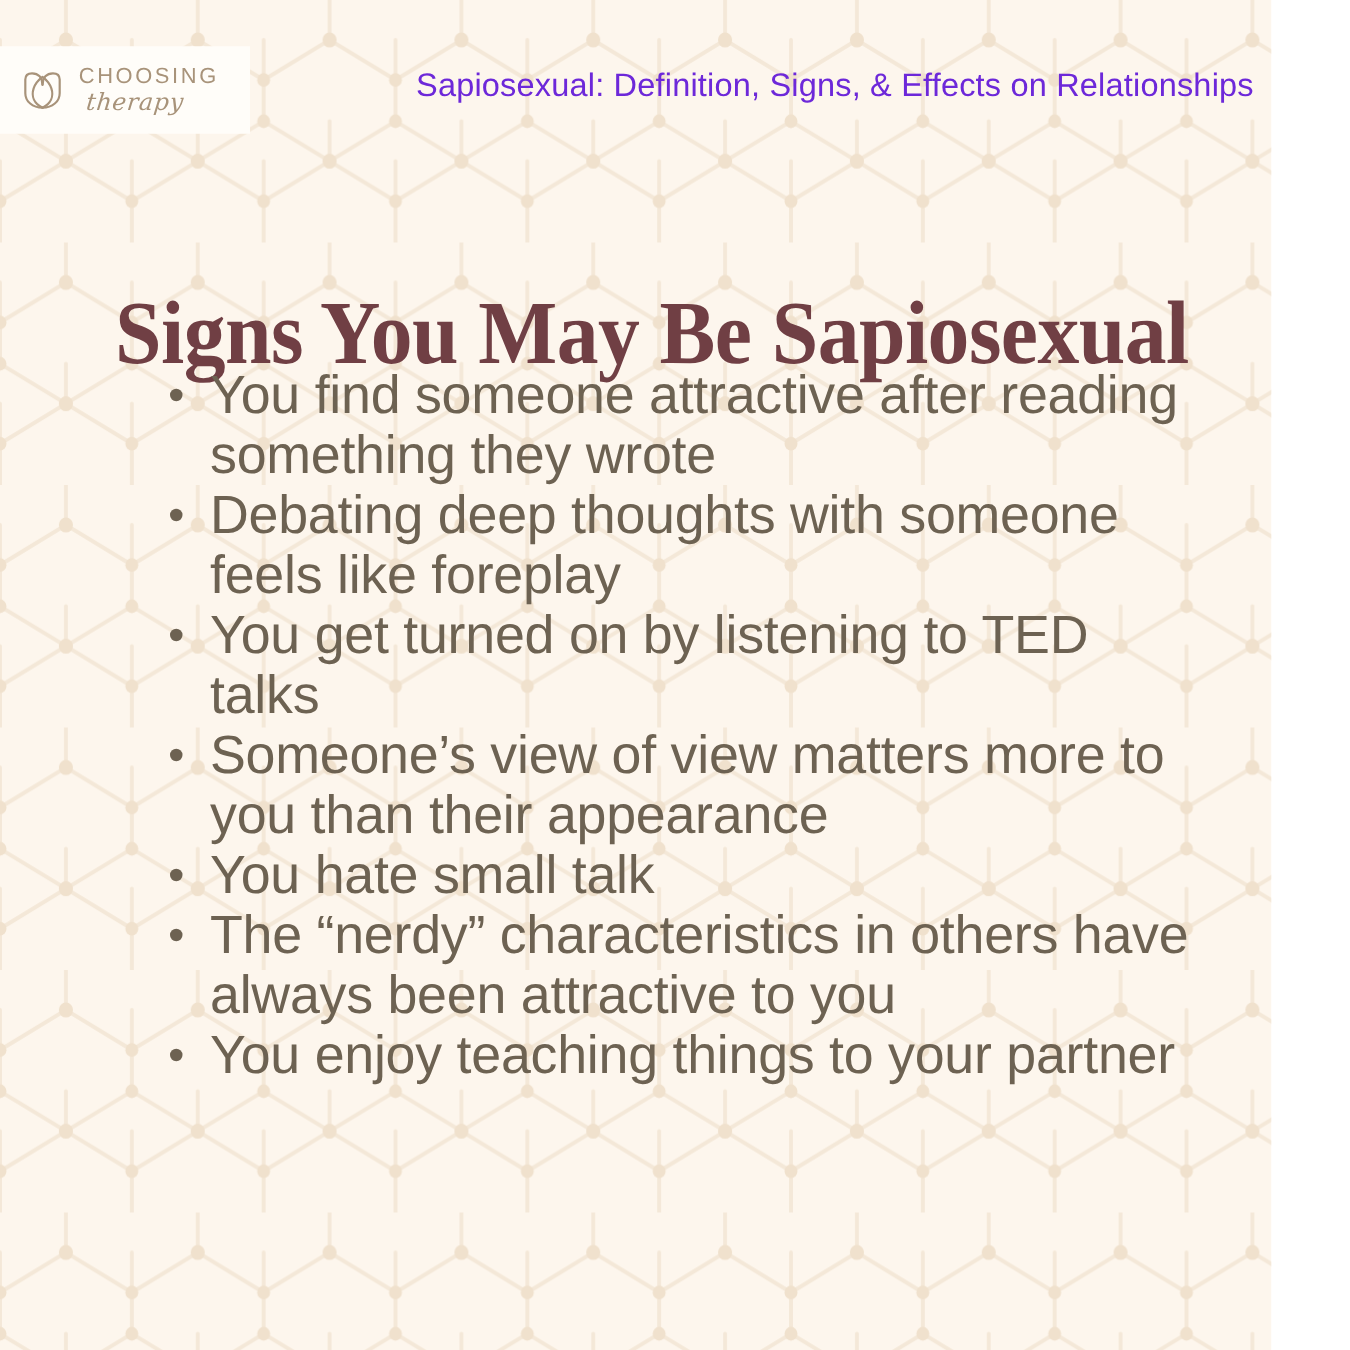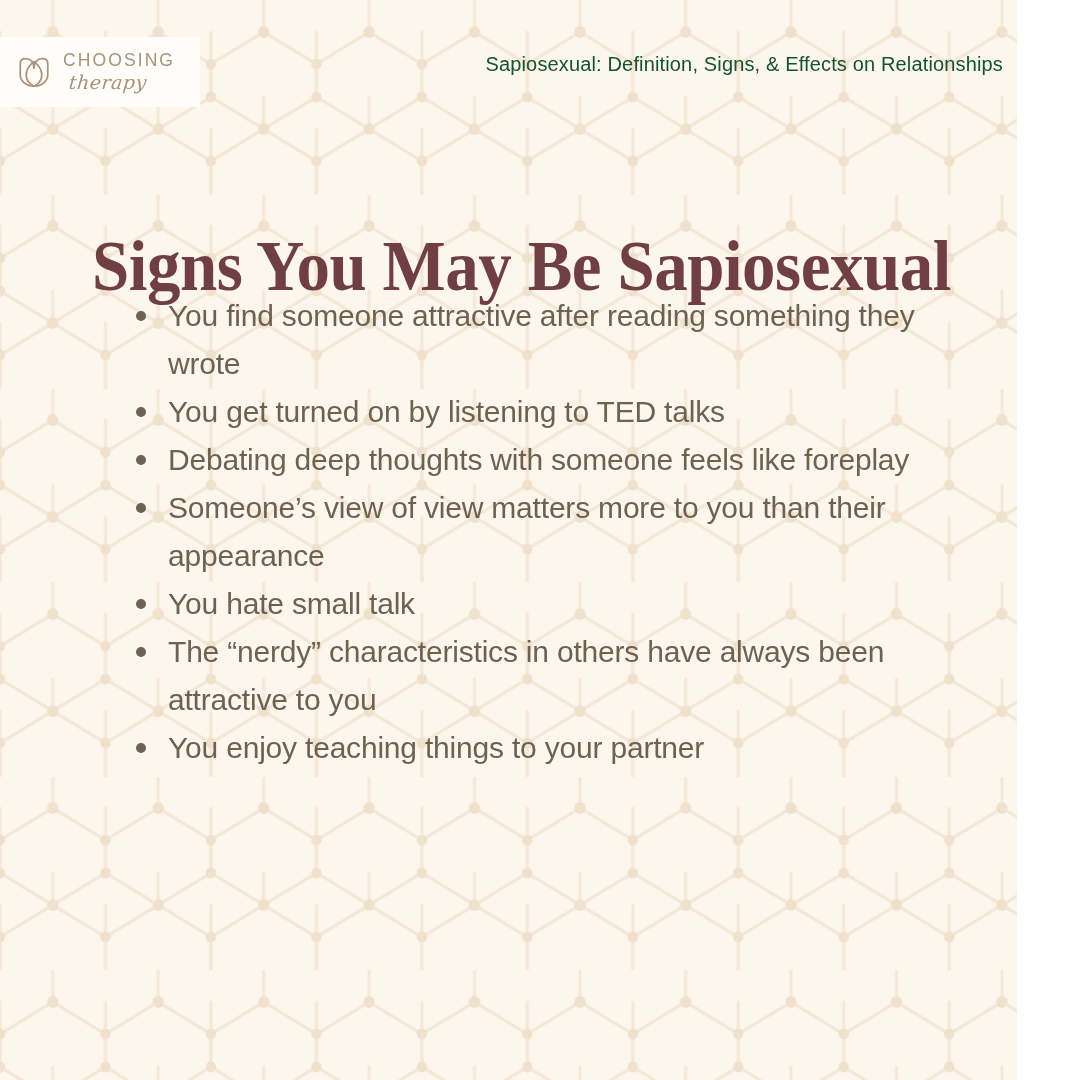--- a/index.html
+++ b/index.html
@@ -76,22 +76,22 @@
     margin-left: 6px;
     transform: skewX(-6deg);
   }
 
   
   #header-label {
     position: absolute;
     right: 14px;
     top: 53px;
     font-family: "Liberation Sans", sans-serif;
-    font-size: 20px;
-    color: #14532d;
+    font-size: 26px;
+    color: #6d28d9;
     letter-spacing: 0.15px;
     white-space: nowrap;
   }
 
   
   #page-title {
     position: absolute;
     left: 92px;
     top: 182px;
     font-family: "Liberation Serif", serif;
@@ -114,21 +114,21 @@
     margin: 0;
     padding: 0;
     list-style: none;
   }
 
   .sign-item {
     display: flex;
     align-items: flex-start;
     color: #6d6252;
     font-family: "Liberation Sans", sans-serif;
-    font-size: 30px;
+    font-size: 43px;
     line-height: 48px;
     font-weight: 400;
     letter-spacing: -0.2px;
     margin-bottom: 0px;
   }
 
   .sign-bullet {
     flex: 0 0 auto;
     width: 10px;
     height: 10px;
@@ -205,28 +205,28 @@
 
   <h1 id="page-title">Signs You May Be Sapiosexual</h1>
 
   <ul id="signs-list">
       <li class="sign-item">
         <span class="sign-bullet"></span>
         <span class="sign-text">You find someone attractive after reading something they wrote</span>
       </li>
       <li class="sign-item">
         <span class="sign-bullet"></span>
+        <span class="sign-text">Debating deep thoughts with someone feels like foreplay</span>
+      </li>
+      <li class="sign-item">
+        <span class="sign-bullet"></span>
         <span class="sign-text">You get turned on by listening to TED talks</span>
       </li>
       <li class="sign-item">
         <span class="sign-bullet"></span>
-        <span class="sign-text">Debating deep thoughts with someone feels like foreplay</span>
-      </li>
-      <li class="sign-item">
-        <span class="sign-bullet"></span>
         <span class="sign-text">Someone’s view of view matters more to you than their appearance</span>
       </li>
       <li class="sign-item">
         <span class="sign-bullet"></span>
         <span class="sign-text">You hate small talk</span>
       </li>
       <li class="sign-item">
         <span class="sign-bullet"></span>
         <span class="sign-text">The “nerdy” characteristics in others have always been attractive to you</span>
       </li>

